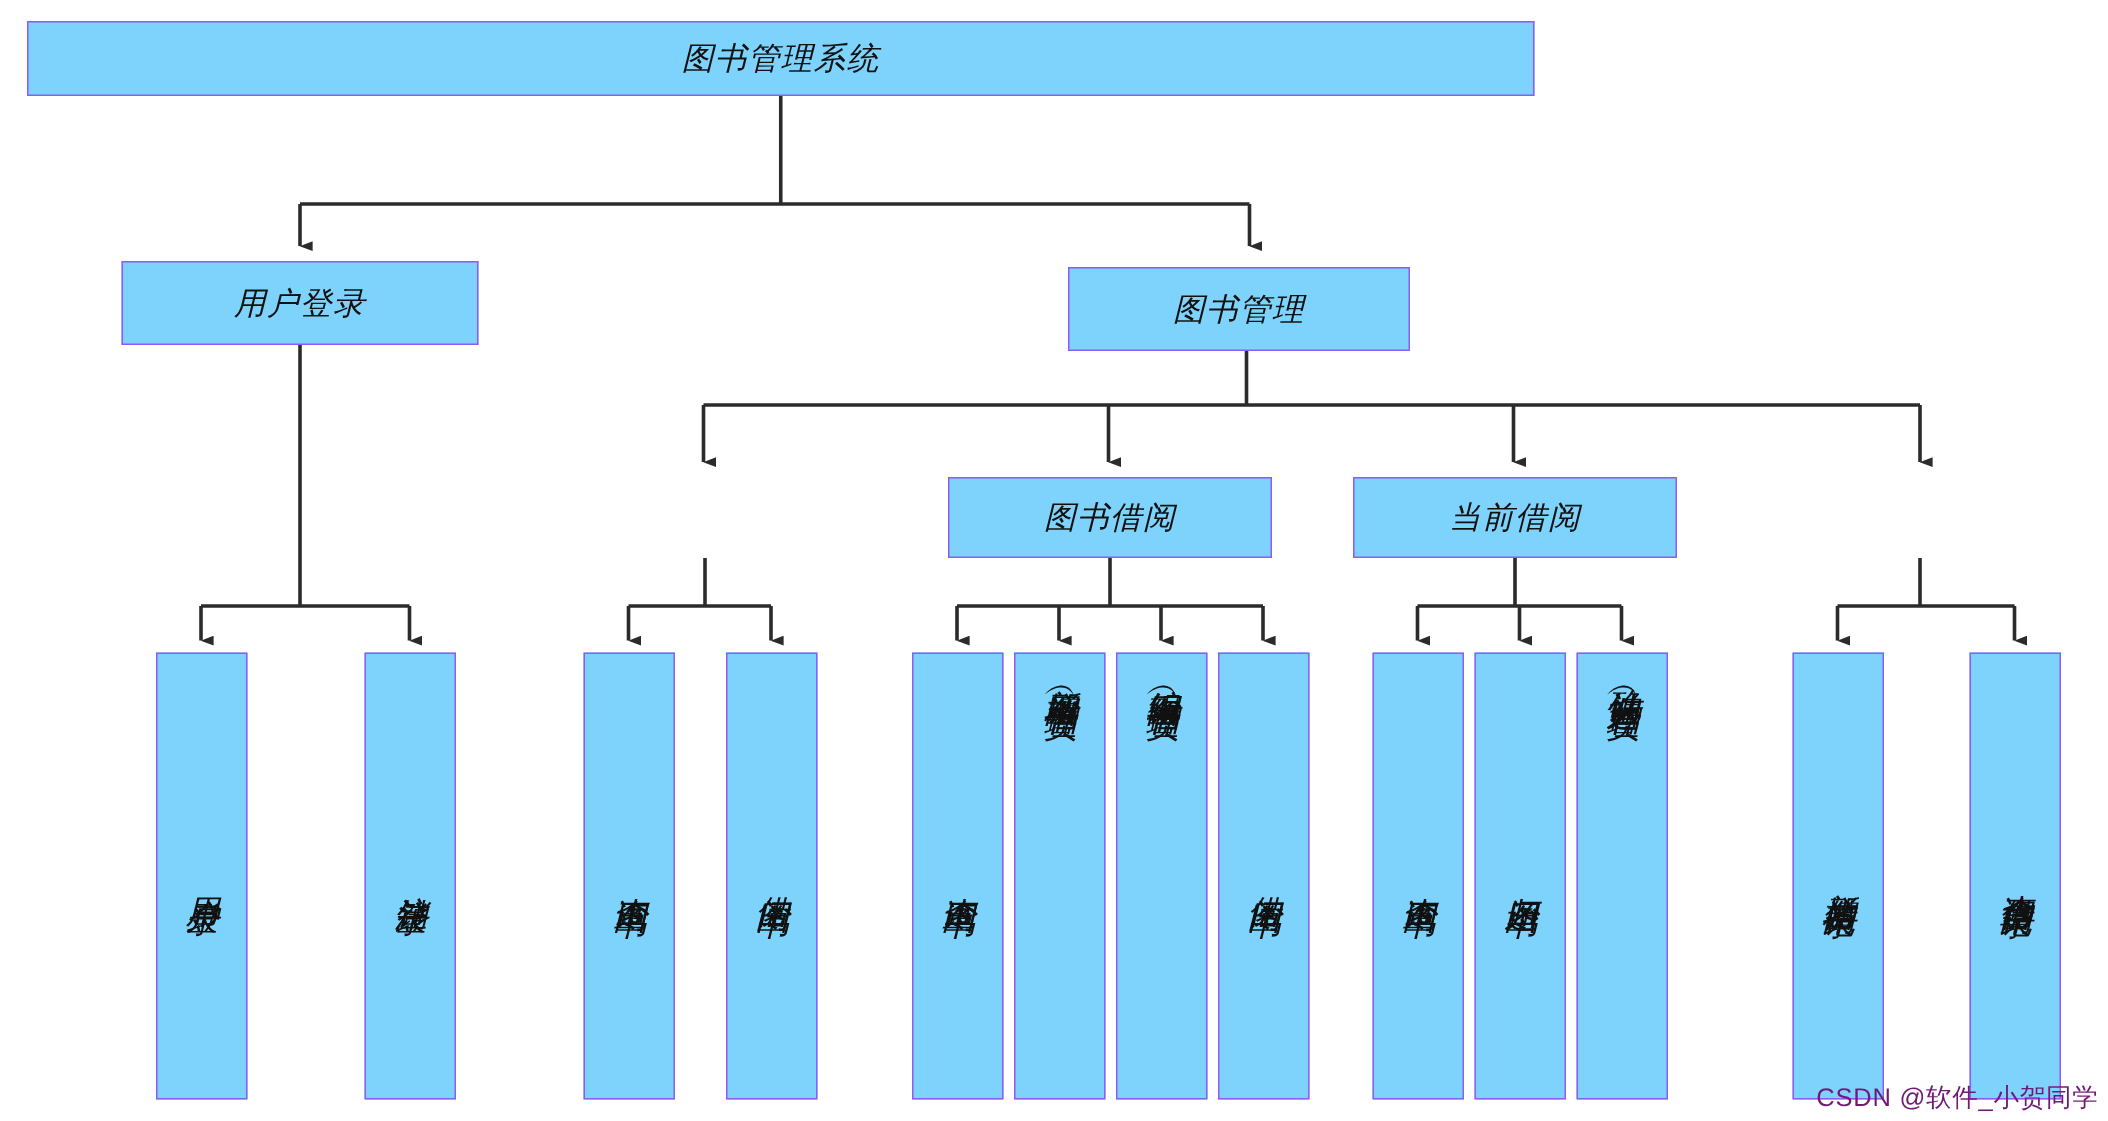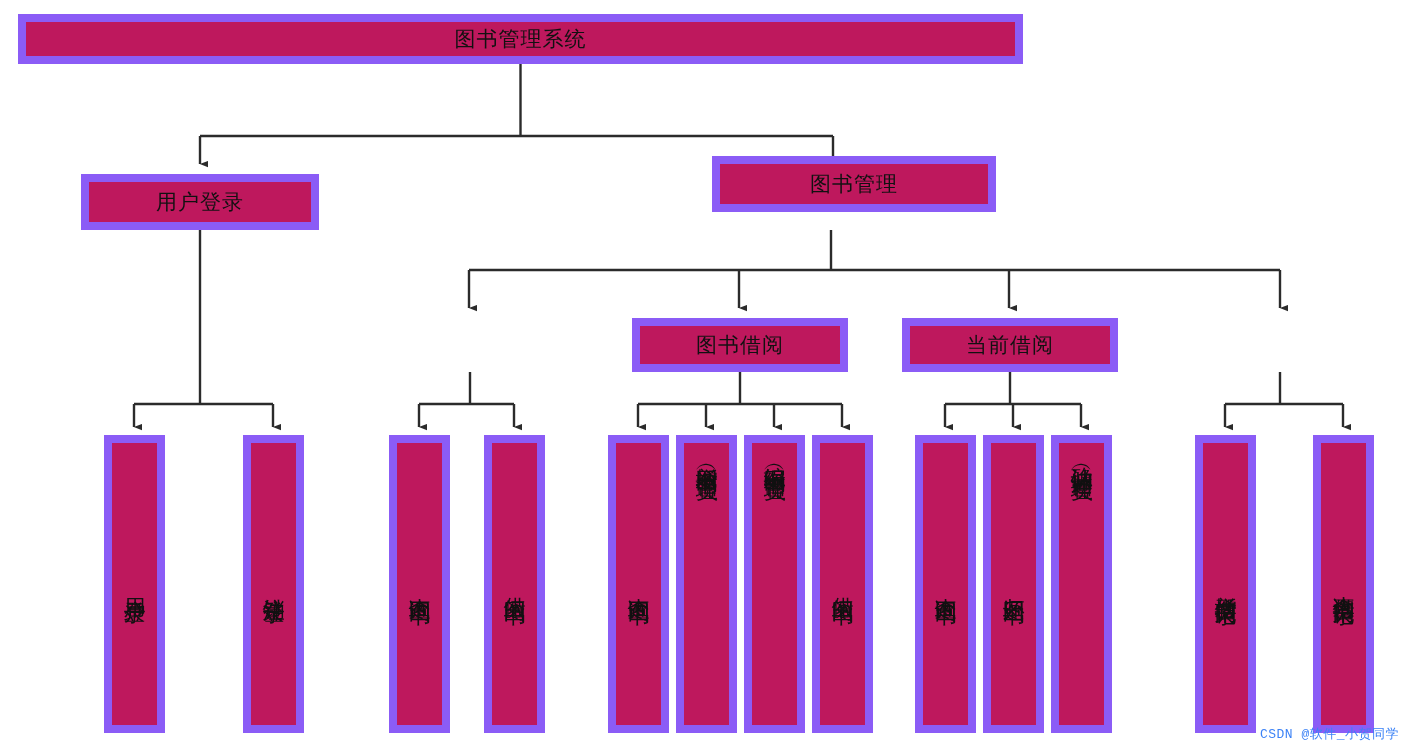--- a/index.html
+++ b/index.html
@@ -21,26 +21,27 @@
     position: absolute;
     left: 0;
     top: 0;
     width: 1405px;
     height: 747px;
     pointer-events: none;
   }
   .node {
     position: absolute;
     box-sizing: border-box;
-    background: #be185d;
-    border: 8px solid #8b5cf6;
+    background: #7dd3fc;
+    border: 1px solid #8b5cf6;
     display: flex;
     align-items: center;
     justify-content: center;
     color: #111111;
+    font-style: italic;
   }
   .node.horiz {
     font-size: 21px;
     letter-spacing: 1px;
     white-space: nowrap;
   }
   .node.vert {
     padding-top: 6px;
     padding-bottom: 6px;
     align-items: flex-start;
@@ -56,25 +57,24 @@
     max-height: 100%;
     color: #111111;
   }
   .node.vert.centered {
     align-items: center;
   }
   .watermark {
     position: absolute;
     right: 6px;
     bottom: 4px;
-    font-size: 13px;
-    color: #3b82f6;
+    font-size: 17px;
+    color: #701a75;
     letter-spacing: 0.5px;
     white-space: nowrap;
-    font-family: Liberation Mono, monospace;
   }
 </style>
 </head>
 <body>
 
 <div id="canvas">
 
   <svg class="connectors" viewBox="0 0 1405 747" xmlns="http://www.w3.org/2000/svg">
     <defs>
       <marker id="arrowhead" markerWidth="7" markerHeight="9" refX="3.2" refY="8.4" orient="auto" markerUnits="userSpaceOnUse">
@@ -126,21 +126,21 @@
     </g>
   </svg>
 
   <div class="node horiz" style="left:18px; top:14px; width:1005px; height:50px;">
     <span>图书管理系统</span>
   </div>
 
   <div class="node horiz" style="left:81px; top:174px; width:238px; height:56px;">
     <span>用户登录</span>
   </div>
-  <div class="node horiz" style="left:712px; top:156px; width:284px; height:56px;">
+  <div class="node horiz" style="left:712px; top:178px; width:228px; height:56px;">
     <span>图书管理</span>
   </div>
 
   <div class="node horiz" style="left:632px; top:318px; width:216px; height:54px;">
     <span>图书借阅</span>
   </div>
   <div class="node horiz" style="left:902px; top:318px; width:216px; height:54px;">
     <span>当前借阅</span>
   </div>
 

